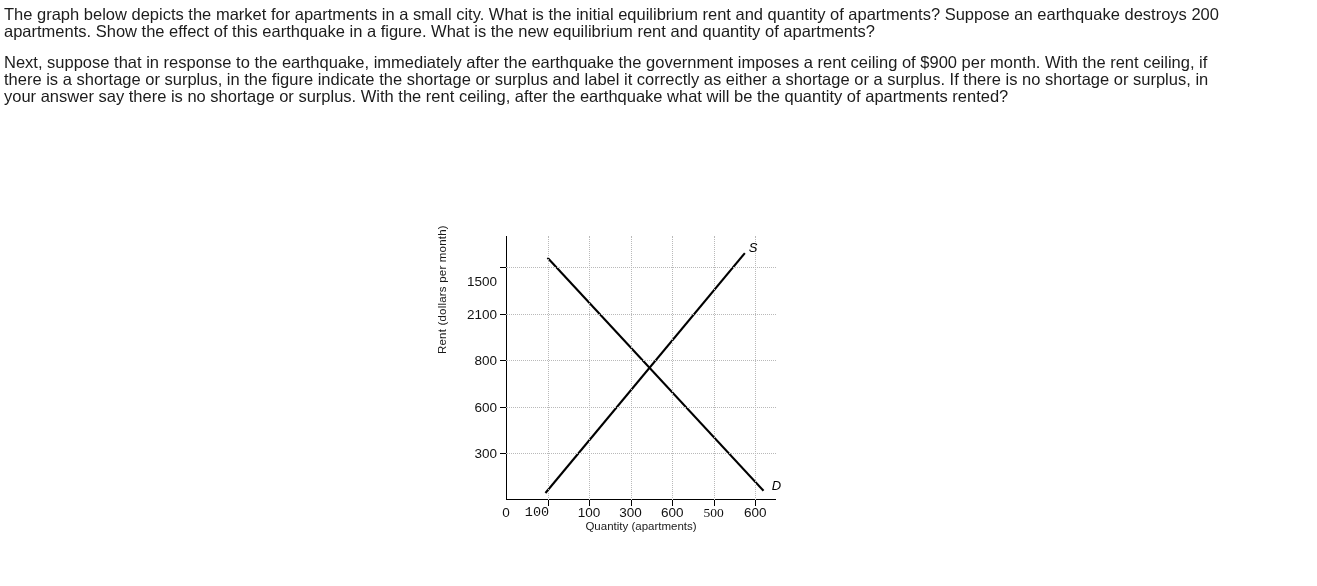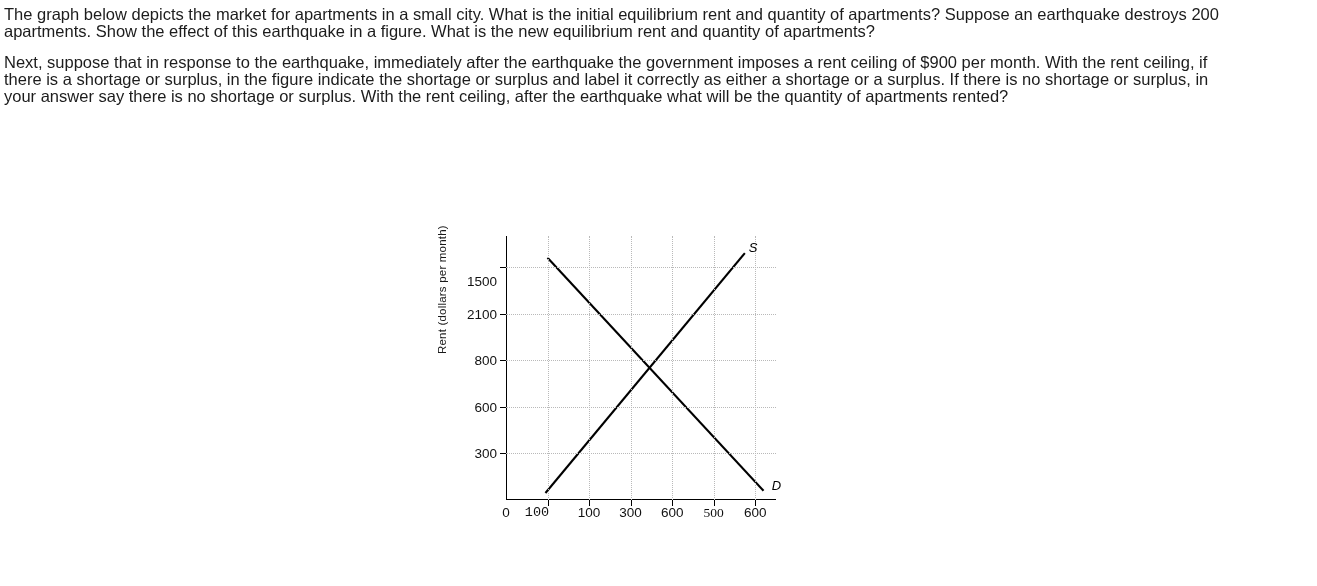--- a/index.html
+++ b/index.html
@@ -200,15 +200,16 @@
         <div class="grid-v" style="left: 207.692px;"></div>
         <div class="tick-x" style="left: 207.692px;"></div>
         <div class="xlabel" style="left: 207.692px; font-family: Liberation Serif, serif;">500</div>
         <div class="grid-v" style="left: 249.231px;"></div>
         <div class="tick-x" style="left: 249.231px;"></div>
         <div class="xlabel" style="left: 249.231px;">600</div>
         <div class="curve-label" style="left: 242.846px; top: 4.42353px;">S</div>
         <div class="curve-label" style="left: 265.692px; top: 242.024px;">D</div>
       </div>
 
+    <div class="x-axis-title">Quantity (apartments)</div>
   </div>
 
 </div>
 
 </body></html>

